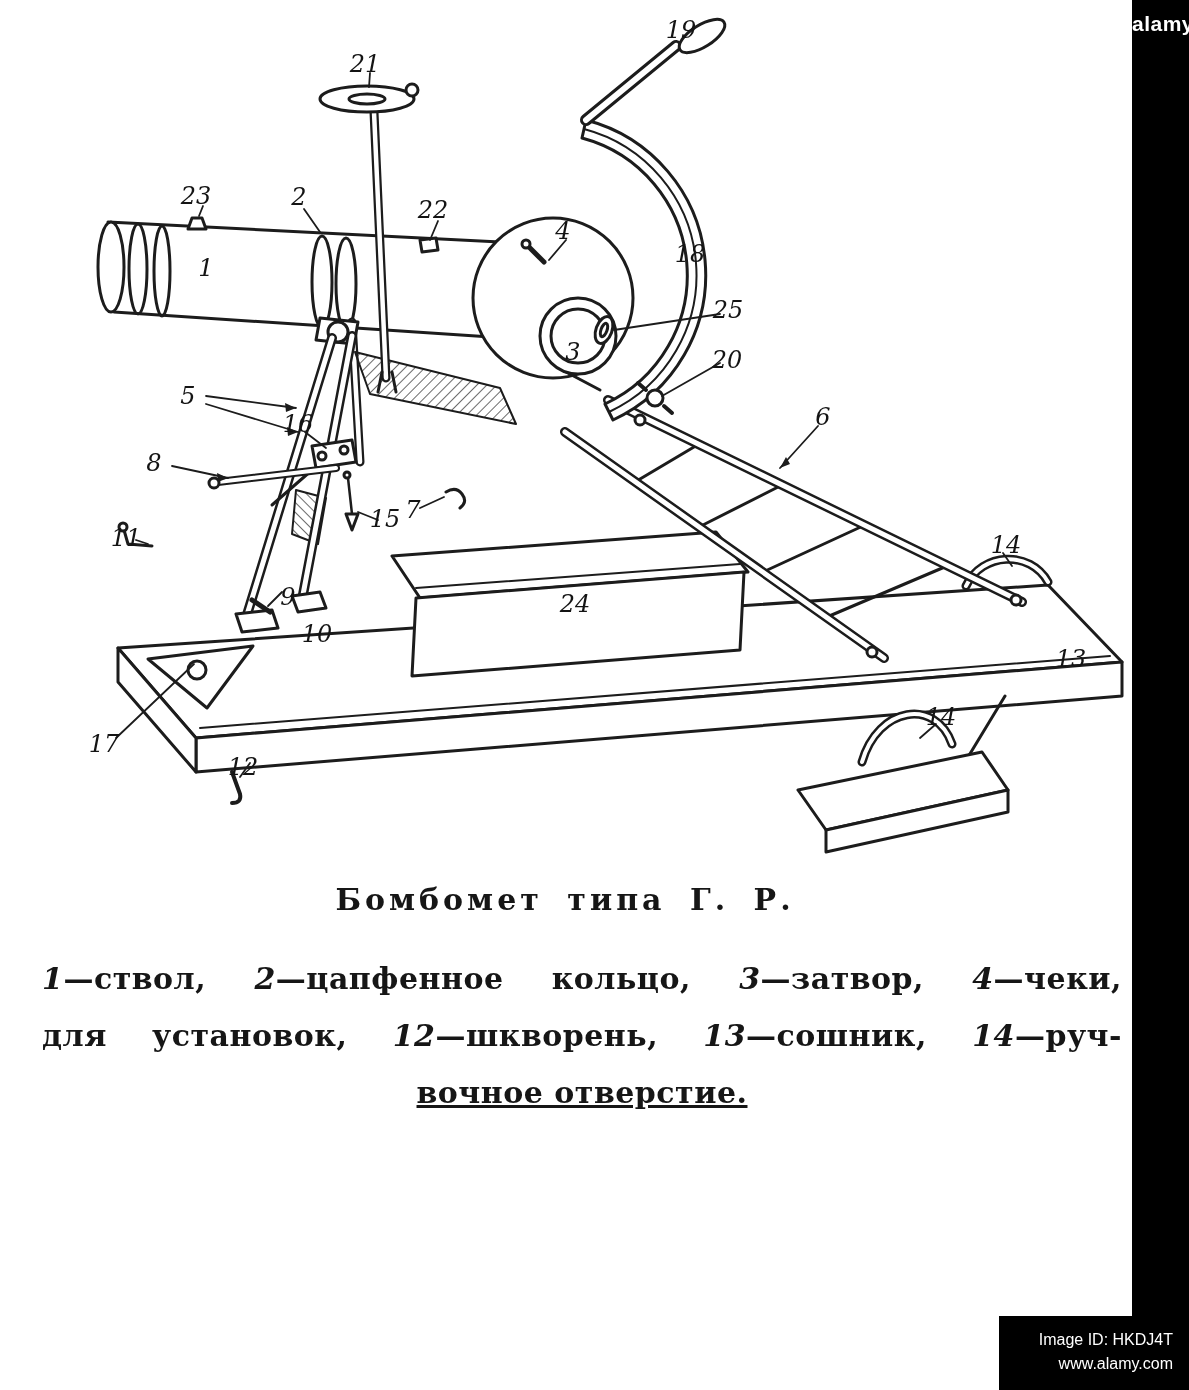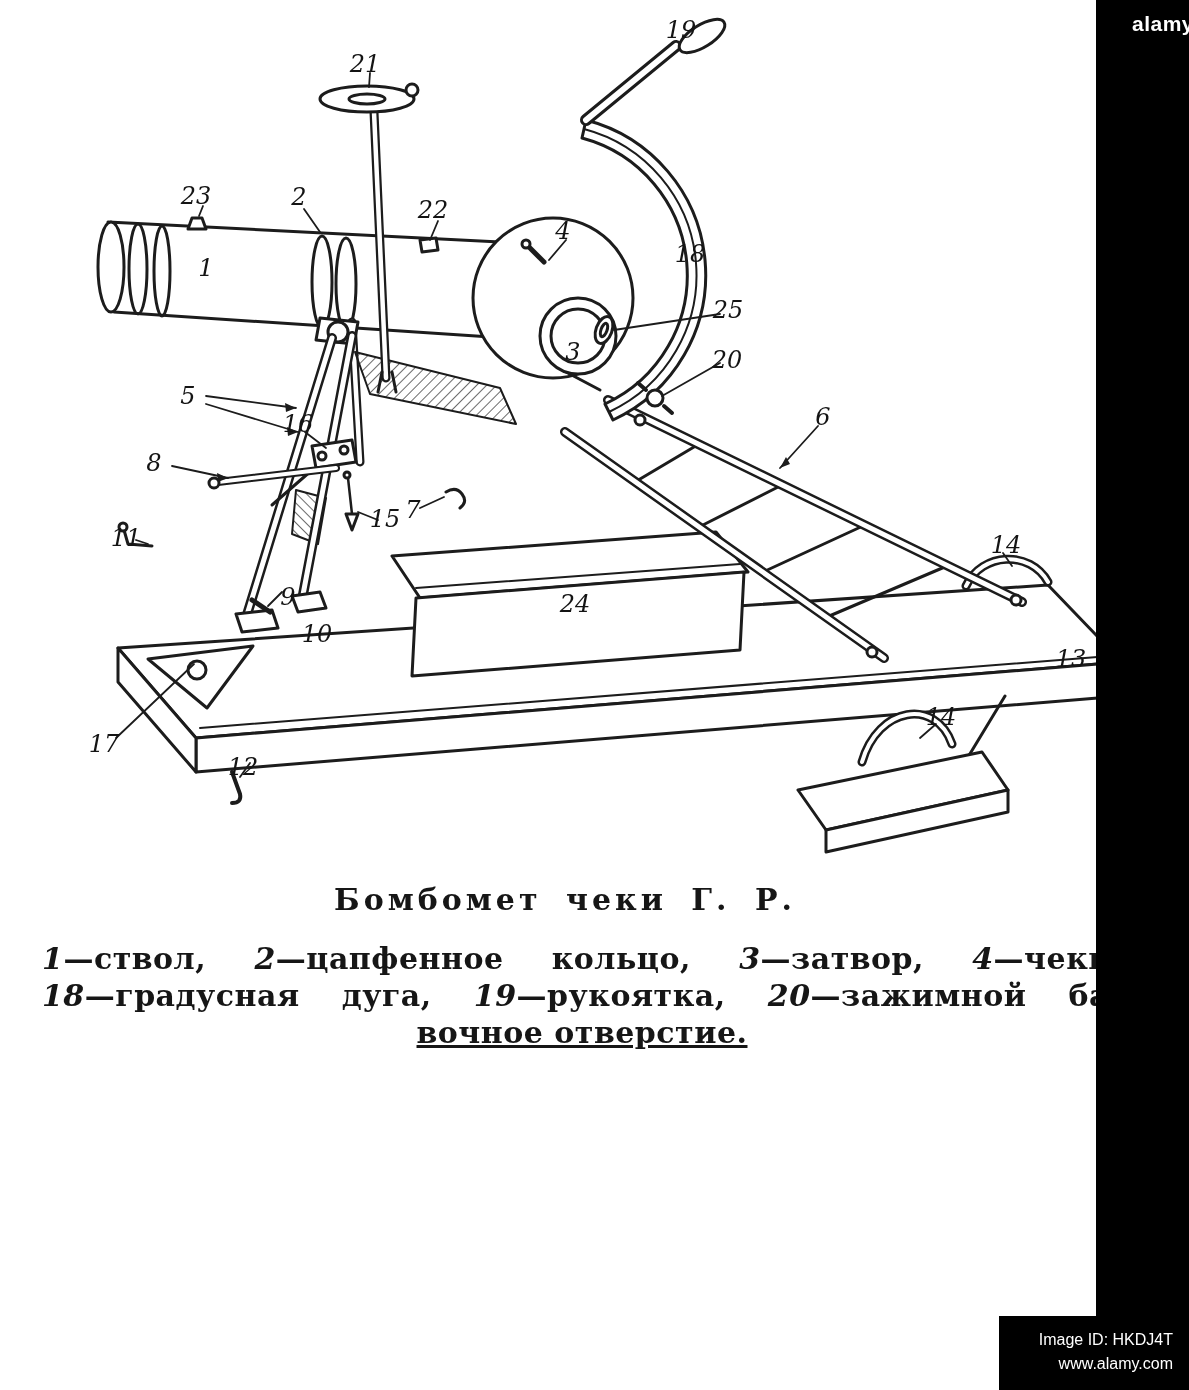--- a/index.html
+++ b/index.html
@@ -6,24 +6,24 @@
   .page{position:relative;width:1189px;height:1390px;background:#ffffff;overflow:hidden;
         font-family:"DejaVu Serif", serif;color:#161616;}
   .diagram{position:absolute;left:0;top:0;width:1130px;height:870px;}
   .diagram svg{position:absolute;left:0;top:0;}
   .part-label{position:absolute;transform:translate(-50%,-50%);
         font:italic 400 24px "DejaVu Serif", serif;color:#141414;white-space:nowrap;}
   .fig-title{position:absolute;left:0;top:882px;width:1130px;text-align:center;
         font:700 30px "DejaVu Serif", serif;letter-spacing:4px;word-spacing:10px;}
   .legend{position:absolute;left:42px;top:940px;width:1080px;}
   .legend-line{font:700 30px/37px "DejaVu Serif", serif;letter-spacing:0.5px;
-        text-align:justify;text-align-last:justify;white-space:nowrap;}
+        text-align:justify;text-align-last:justify;white-space:nowrap;margin-top:20px;}
   .legend-line:last-child{text-align:center;text-align-last:center;text-decoration:underline;}
   .legend-line i.num{font-style:italic;font-weight:700;}
-  .alamy-strip{position:absolute;top:0;right:0;width:57px;height:1390px;background:#000;padding-left:36px;}
+  .alamy-strip{position:absolute;top:0;right:0;width:57px;height:1390px;background:#000;}
   .alamy-brand{display:block;margin-top:12px;text-align:center;color:#fff;
         font:700 21px "Liberation Sans", sans-serif;letter-spacing:0.5px;}
   .id-box{position:absolute;right:0;bottom:0;background:#000;color:#fff;
         padding:12px 16px 14px 24px;text-align:right;
         font:400 16px/1.5 "Liberation Sans", sans-serif;min-width:150px;}
 </style>
 </head>
 <body>
 
 <div class="page">
@@ -215,25 +215,25 @@
         <span class="part-label" style="left: 288px; top: 597px;">9</span>
         <span class="part-label" style="left: 575px; top: 604px;">24</span>
         <span class="part-label" style="left: 317px; top: 634px;">10</span>
         <span class="part-label" style="left: 1071px; top: 659px;">13</span>
         <span class="part-label" style="left: 941px; top: 717px;">14</span>
         <span class="part-label" style="left: 104px; top: 744px;">17</span>
         <span class="part-label" style="left: 243px; top: 767px;">12</span>
       </div>
   </div>
 
-  <div class="fig-title">Бомбомет чеки Г. Р.</div>
+  <div class="fig-title">Бомбомет типа Г. Р.</div>
 
   <div class="legend" id="legend">
       <div class="legend-line"><i class="num">1</i>—ствол, <i class="num">2</i>—цапфенное кольцо, <i class="num">3</i>—затвор, <i class="num">4</i>—чеки,</div>
-      <div class="legend-line"><i class="num">18</i>—градусная дуга, <i class="num">19</i>—рукоятка, <i class="num">20</i>—зажимной ба-</div>
+      <div class="legend-line">для установок, <i class="num">12</i>—шкворень, <i class="num">13</i>—сошник, <i class="num">14</i>—руч-</div>
       <div class="legend-line">вочное отверстие.</div>
     </div>
 
   <div class="alamy-strip">
     <span class="alamy-brand">alamy</span>
   </div>
 
   <div class="id-box">
     <div>Image ID: HKDJ4T</div>
     <div>www.alamy.com</div>

